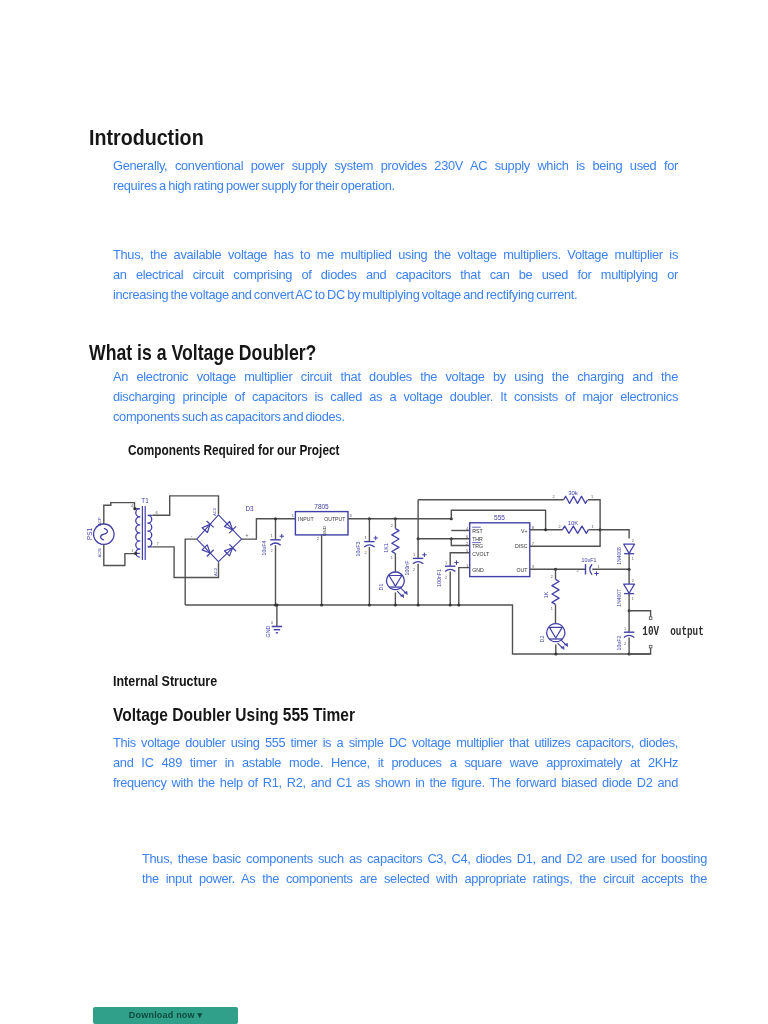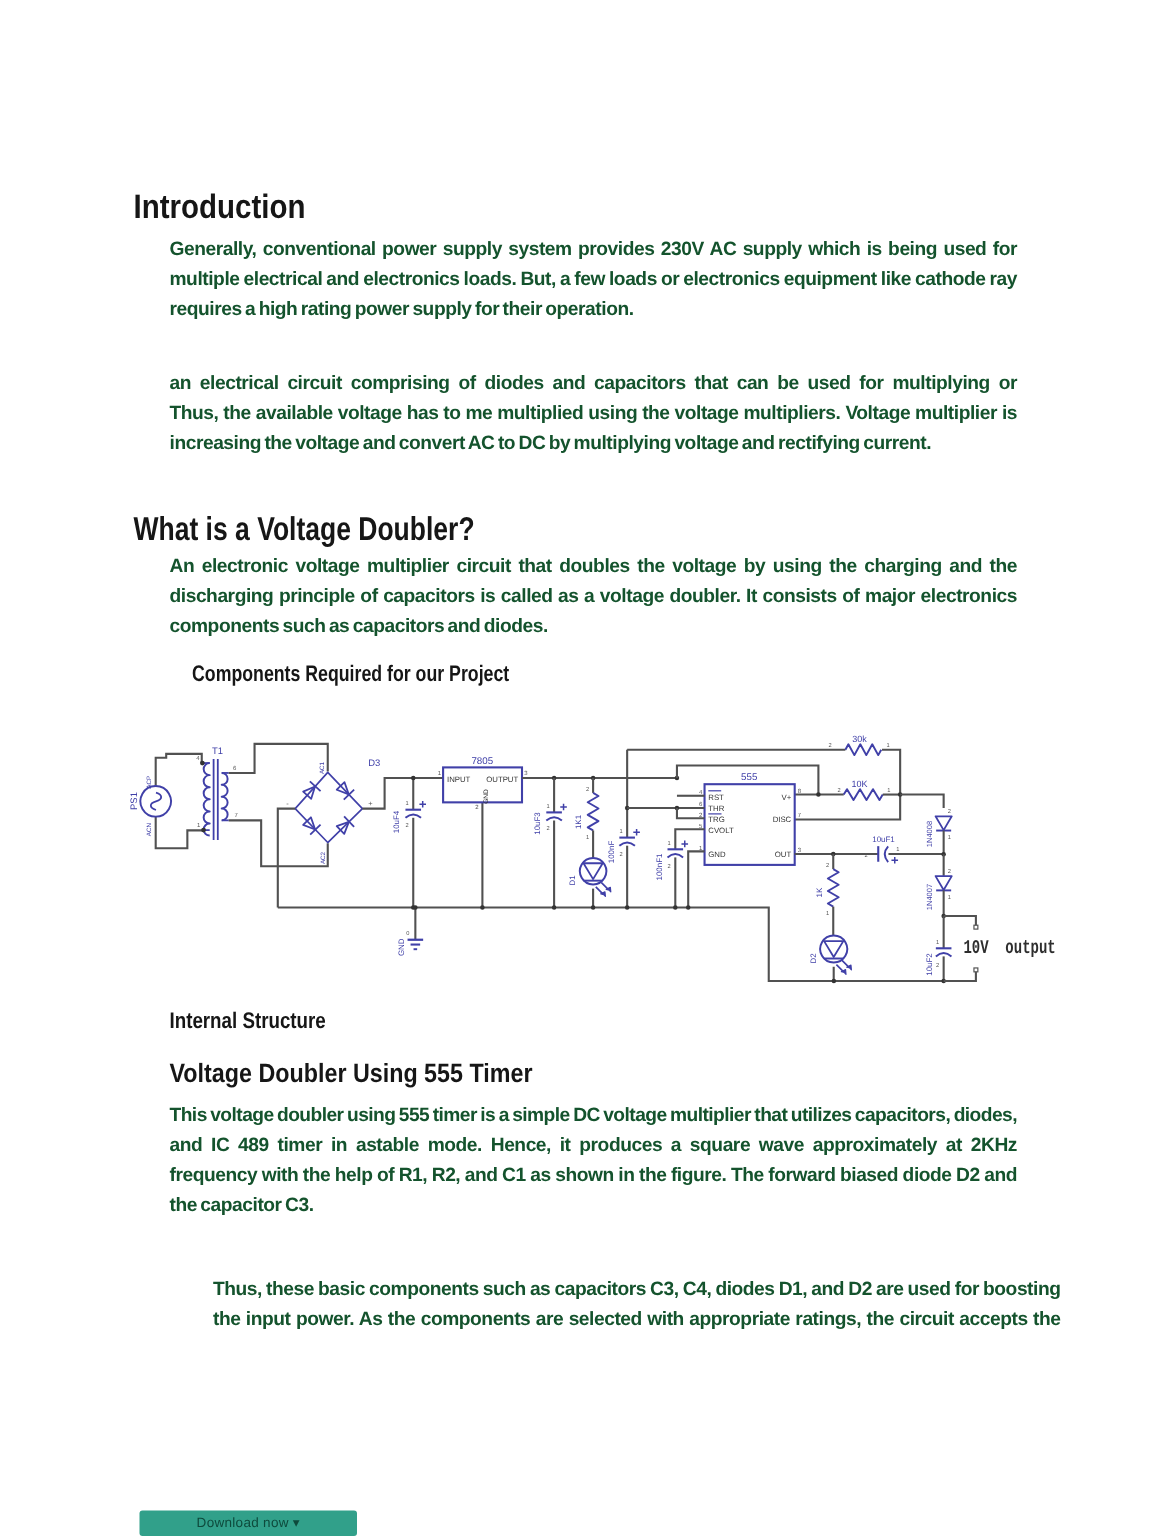--- a/index.html
+++ b/index.html
@@ -1,42 +1,41 @@
 <!DOCTYPE html>
 <html><head>
 <meta charset="utf-8">
 <style>
   html,body{margin:0;padding:0;background:#ffffff;}
   body{width:768px;height:1024px;position:relative;overflow:hidden;
        font-family:"Liberation Sans",sans-serif;}
   .h1{position:absolute;left:89px;font-weight:bold;color:#161616;
       font-size:22px;line-height:1;white-space:nowrap;
       transform-origin:0 0;}
-  .para{position:absolute;left:113px;width:565px;color:#14532d;
-      font-weight:bold;font-size:12.8px;line-height:20px;
+  .para{position:absolute;left:113px;width:565px;color:#3b82f6;
+      font-weight:normal;font-size:12.8px;line-height:20px;
       letter-spacing:-0.3px;word-spacing:-1.0px;}
   .para div{text-align:justify;text-align-last:justify;}
   .para div.last{text-align-last:left;}
   .sub{position:absolute;font-weight:bold;color:#161616;font-size:15px;
       line-height:1;white-space:nowrap;transform-origin:0 0;}
 </style>
 </head>
 <body>
 
 <div class="h1" style="top:127px;font-size:22.6px;transform:scaleX(0.87);">Introduction</div>
 
 <div class="para" style="top:155.9px;">
 <div>Generally, conventional power supply system provides 230V AC supply which is being used for</div>
-<div>multiple electrical and electronics loads. But, a few loads or electronics equipment like cathode ray</div>
 <div class="last">requires a high rating power supply for their operation.</div>
 </div>
 
 <div class="para" style="top:245.4px;">
+<div>Thus, the available voltage has to me multiplied using the voltage multipliers. Voltage multiplier is</div>
 <div>an electrical circuit comprising of diodes and capacitors that can be used for multiplying or</div>
-<div>Thus, the available voltage has to me multiplied using the voltage multipliers. Voltage multiplier is</div>
 <div class="last">increasing the voltage and convert AC to DC by multiplying voltage and rectifying current.</div>
 </div>
 
 <div class="h1" style="top:341.9px;transform:scaleX(0.803);">What is a Voltage Doubler?</div>
 
 <div class="para" style="top:366.8px;">
 <div>An electronic voltage multiplier circuit that doubles the voltage by using the charging and the</div>
 <div>discharging principle of capacitors is called as a voltage doubler. It consists of major electronics</div>
 <div class="last">components such as capacitors and diodes.</div>
 </div>
@@ -342,21 +341,20 @@
 </svg>
 
 <div class="sub" style="left:113px;top:672.6px;transform:scaleX(0.833);">Internal Structure</div>
 
 <div class="h1" style="left:113px;top:707.1px;font-size:17.6px;transform:scaleX(0.883);">Voltage Doubler Using 555 Timer</div>
 
 <div class="para" style="top:733.2px;">
 <div style="letter-spacing:-0.365px;">This voltage doubler using 555 timer is a simple DC voltage multiplier that utilizes capacitors, diodes,</div>
 <div>and IC 489 timer in astable mode. Hence, it produces a square wave approximately at 2KHz</div>
 <div>frequency with the help of R1, R2, and C1 as shown in the figure. The forward biased diode D2 and</div>
-<div class="last">the capacitor C3.</div>
 </div>
 
 <div class="para" style="top:848.7px;margin-left:29px;">
 <div>Thus, these basic components such as capacitors C3, C4, diodes D1, and D2 are used for boosting</div>
 <div>the input power. As the components are selected with appropriate ratings, the circuit accepts the</div>
 </div>
 
-<div style="position:absolute;left:93px;top:1007px;width:145px;height:17px;background:#31a08a;border-radius:2px;color:#0e4a3c;font-size:9px;font-weight:normal;line-height:17px;text-align:center;letter-spacing:0.2px;">Download now ▾</div>
+<div style="position:absolute;left:93px;top:1007px;width:145px;height:17px;background:#31a08a;border-radius:2px;color:#0e4a3c;font-size:9px;font-weight:bold;line-height:17px;text-align:center;letter-spacing:0.2px;">Download now ▾</div>
 
 </body></html>

